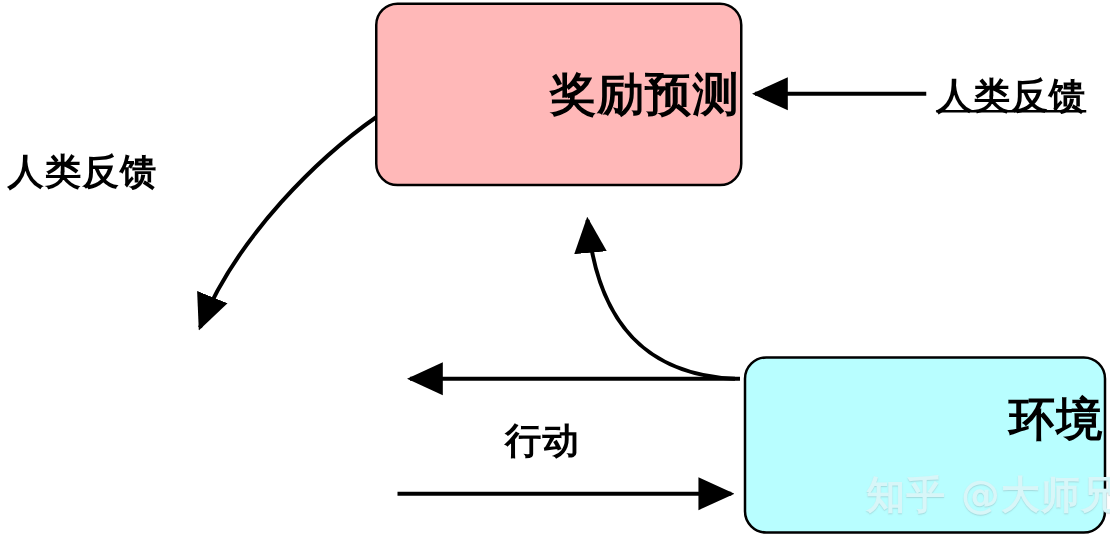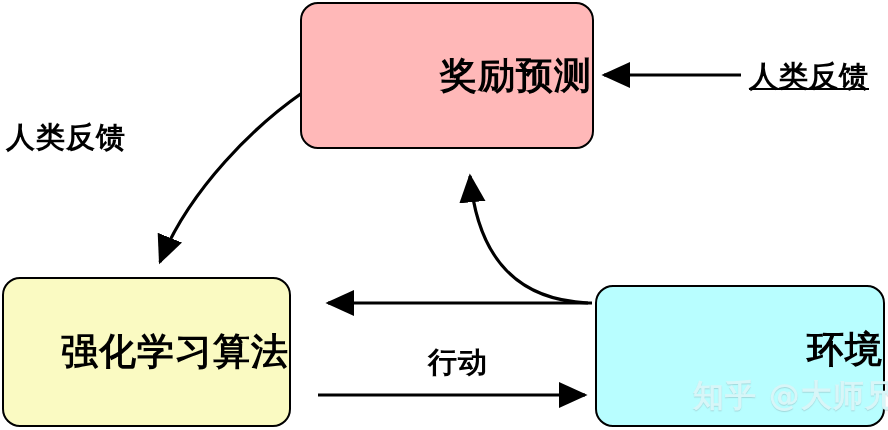--- a/index.html
+++ b/index.html
@@ -46,21 +46,21 @@
     font-size: 37px;
   }
   #node-env {
     left: 595px;
     top: 285px;
     width: 290px;
     height: 142px;
     background: #b8feff;
     font-size: 37px;
     align-items: flex-start;
-    padding-top: 38px;
+    padding-top: 24px;
   }
   .edge-label {
     position: absolute;
     color: #000000;
     font-size: 29px;
     font-weight: 700;
     white-space: nowrap;
     letter-spacing: 1px;
   }
   #label-predicted-reward {
@@ -71,22 +71,21 @@
     left: 749px;
     top: 57px;
     text-decoration: underline;
   }
   #label-observation {
     left: 404px;
     top: 252px;
   }
   #label-action {
     left: 404px;
-    top: 343px;
-    margin-left: 24px;
+    top: 333px;
   }
   #watermark {
     position: absolute;
     left: 693px;
     top: 375px;
     font-size: 31px;
     font-weight: 700;
     color: #d8f6f8;
     text-shadow: 0 1px 1px rgba(120,150,155,0.35);
     white-space: nowrap;
@@ -131,23 +130,20 @@
 
     <g>
       <line x1="318" y1="395" x2="585" y2="395" stroke="#000000" stroke-width="3.2" marker-end="url(#arrowhead)"></line>
     </g>
   </svg>
 
   <div class="node" id="node-reward">
     <span>奖励预测</span>
   </div>
 
-  <div class="node" id="node-rl">
-    <span>强化学习算法</span>
-  </div>
 
   <div class="node" id="node-env">
     <span>环境</span>
   </div>
 
   <div class="edge-label" id="label-predicted-reward">人类反馈</div>
 
   <div class="edge-label" id="label-human-feedback">人类反馈</div>
 
 

